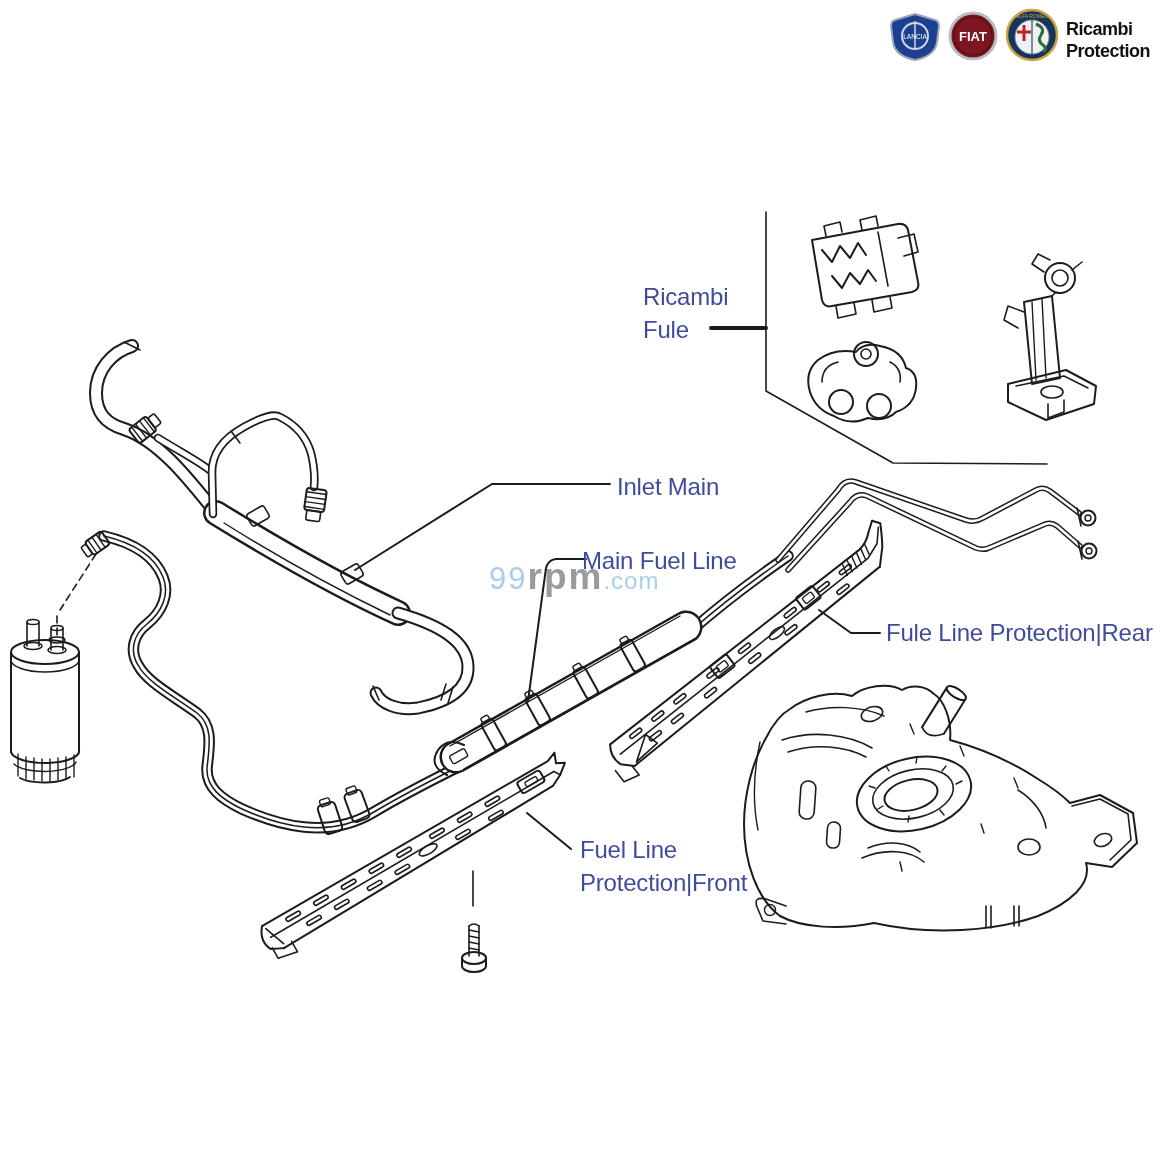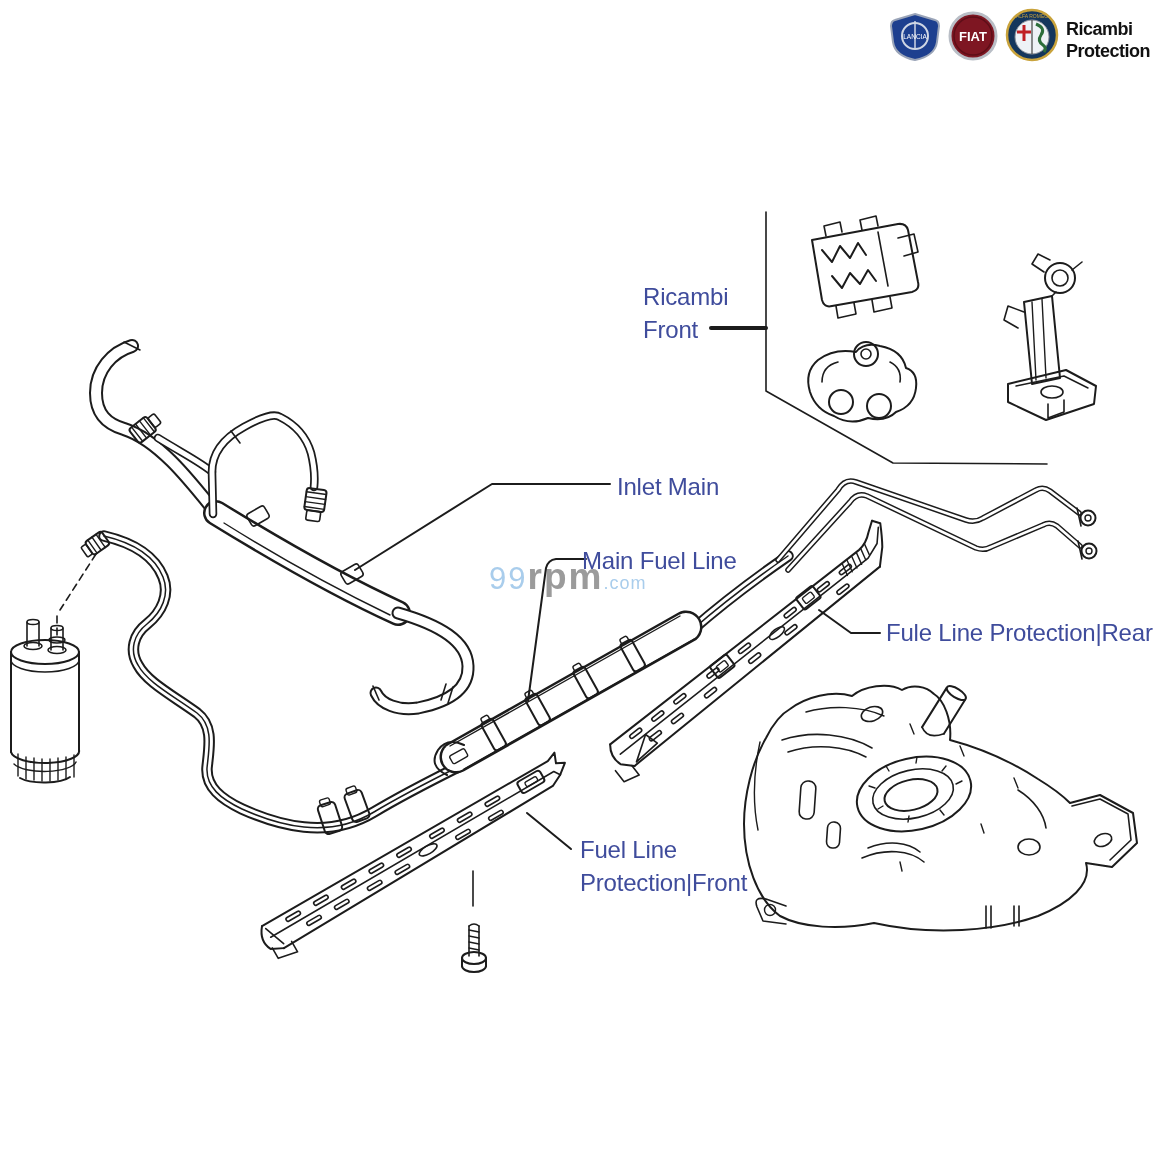--- a/index.html
+++ b/index.html
@@ -9,21 +9,21 @@
   .ln{fill:none;stroke:var(--line-art);stroke-width:2;stroke-linecap:round;stroke-linejoin:round;}
   .w1{stroke-width:1.4}.w15{stroke-width:1.6}.w4{stroke-width:4}
   .tube-o{fill:none;stroke:var(--line-art);stroke-linecap:round;stroke-linejoin:round;}
   .tube-i{fill:none;stroke:#fff;stroke-linecap:round;stroke-linejoin:round;}
   .dash{stroke-dasharray:7 5;}
   .lbl{position:absolute;z-index:3;color:var(--label-text);font-size:24px;letter-spacing:-0.2px;
        line-height:33px;white-space:nowrap;}
   .watermark{position:absolute;z-index:1;left:489px;top:556px;display:flex;align-items:baseline;text-align:right;}
   .wm-99{font-size:31px;color:var(--watermark-blue);letter-spacing:2px;}
   .wm-rpm{font-size:37px;font-weight:bold;color:var(--watermark-gray);letter-spacing:2px;}
-  .wm-com{font-size:18px;color:var(--watermark-blue);letter-spacing:1px;}
+  .wm-com{font-size:24px;color:var(--watermark-blue);letter-spacing:1px;}
   .brand{position:absolute;z-index:3;left:889px;top:8px;display:flex;align-items:flex-end;gap:7px;}
   .brand-text{font-weight:bold;font-size:18px;line-height:22px;color:var(--brand-text);letter-spacing:-0.5px;}
   .logo{display:block;}
 </style>
 </head>
 <body>
 
 <div id="stage">
 
   <div class="watermark">
@@ -308,21 +308,21 @@
       <path class="ln" d="M610,484 L492,484 L355,570"></path>
       <path class="ln" d="M586,559 L556,559 Q548,560 546,568 L528,701"></path>
       <path class="ln" d="M880,633 L851,633 L819,610"></path>
       <path class="ln" d="M571,849 L527,813"></path>
       <path class="ln w15" d="M473,871 L473,906"></path>
     </g>
   </svg>
 
   <div class="lbl" style="left:643px;top:280px;">
     <div>Ricambi</div>
-    <div>Front</div>
+    <div>Fule</div>
   </div>
   <div class="lbl" style="left:617px;top:470px;">Inlet Main</div>
   <div class="lbl" style="left:582px;top:544px;">Main Fuel Line</div>
   <div class="lbl" style="left:886px;top:616px;">Fule Line Protection|Rear</div>
   <div class="lbl" style="left:580px;top:833px;">
     <div>Fuel Line</div>
     <div>Protection|Front</div>
   </div>
 
   <div class="brand">

